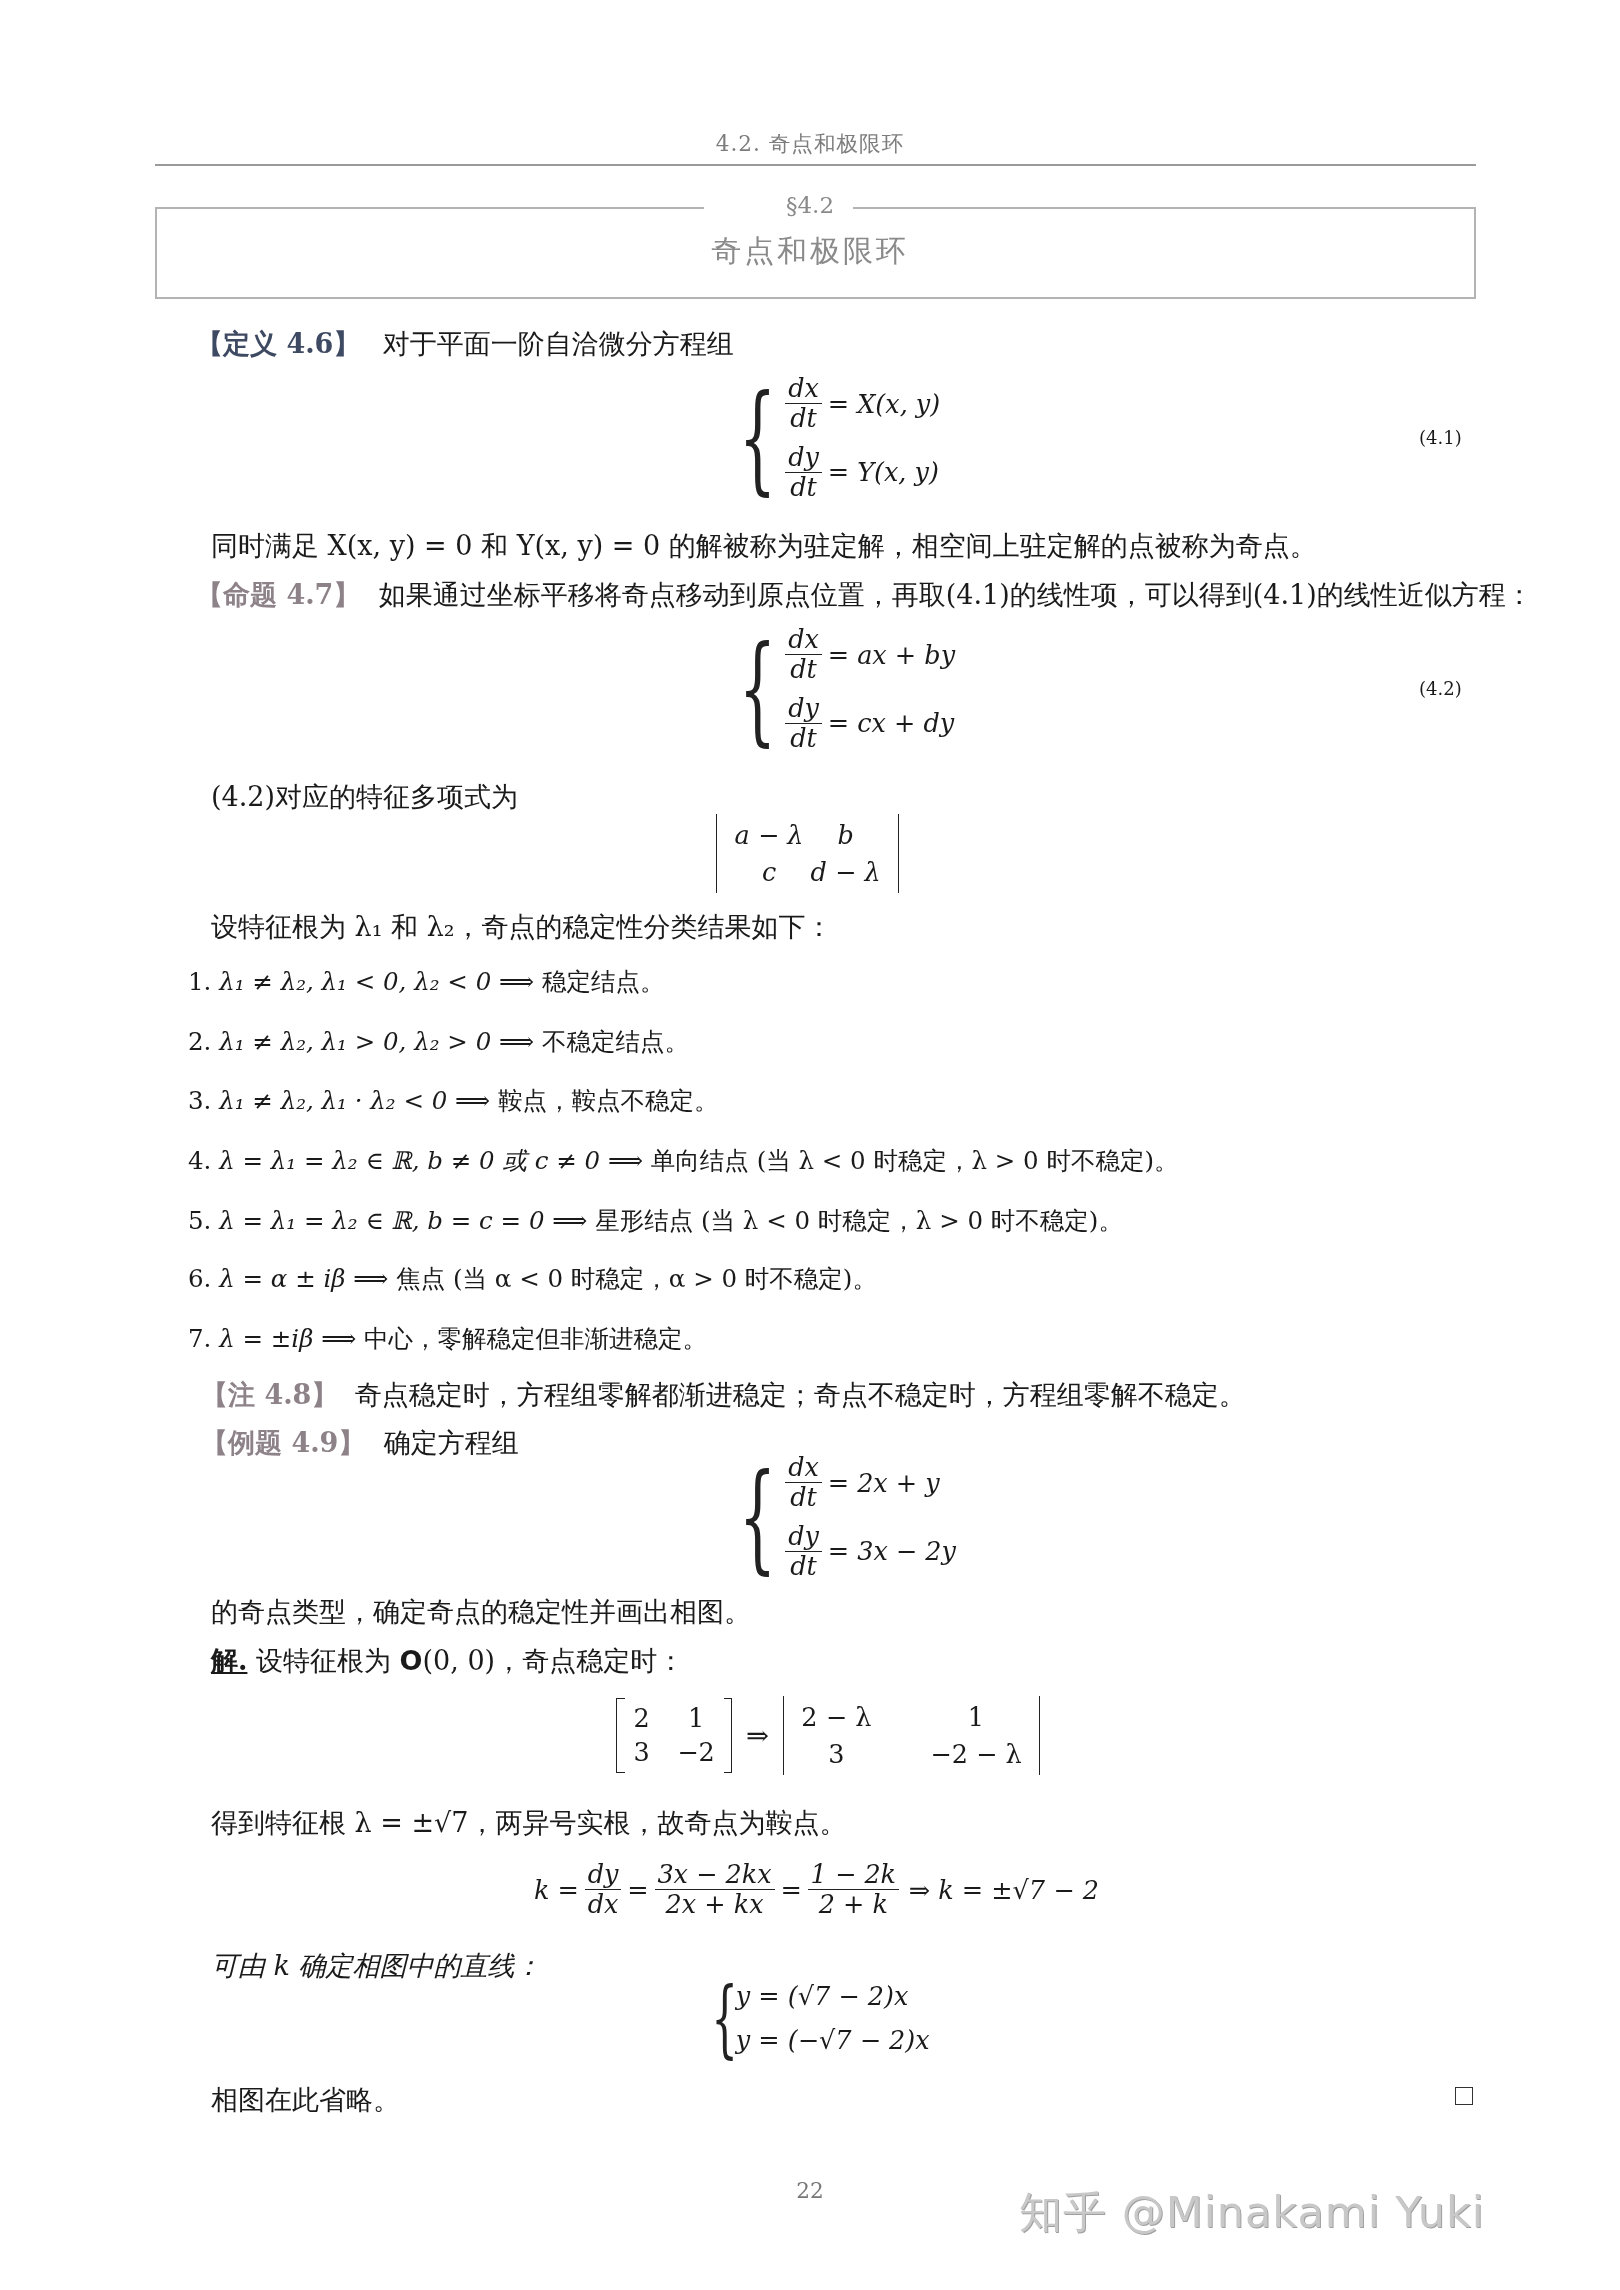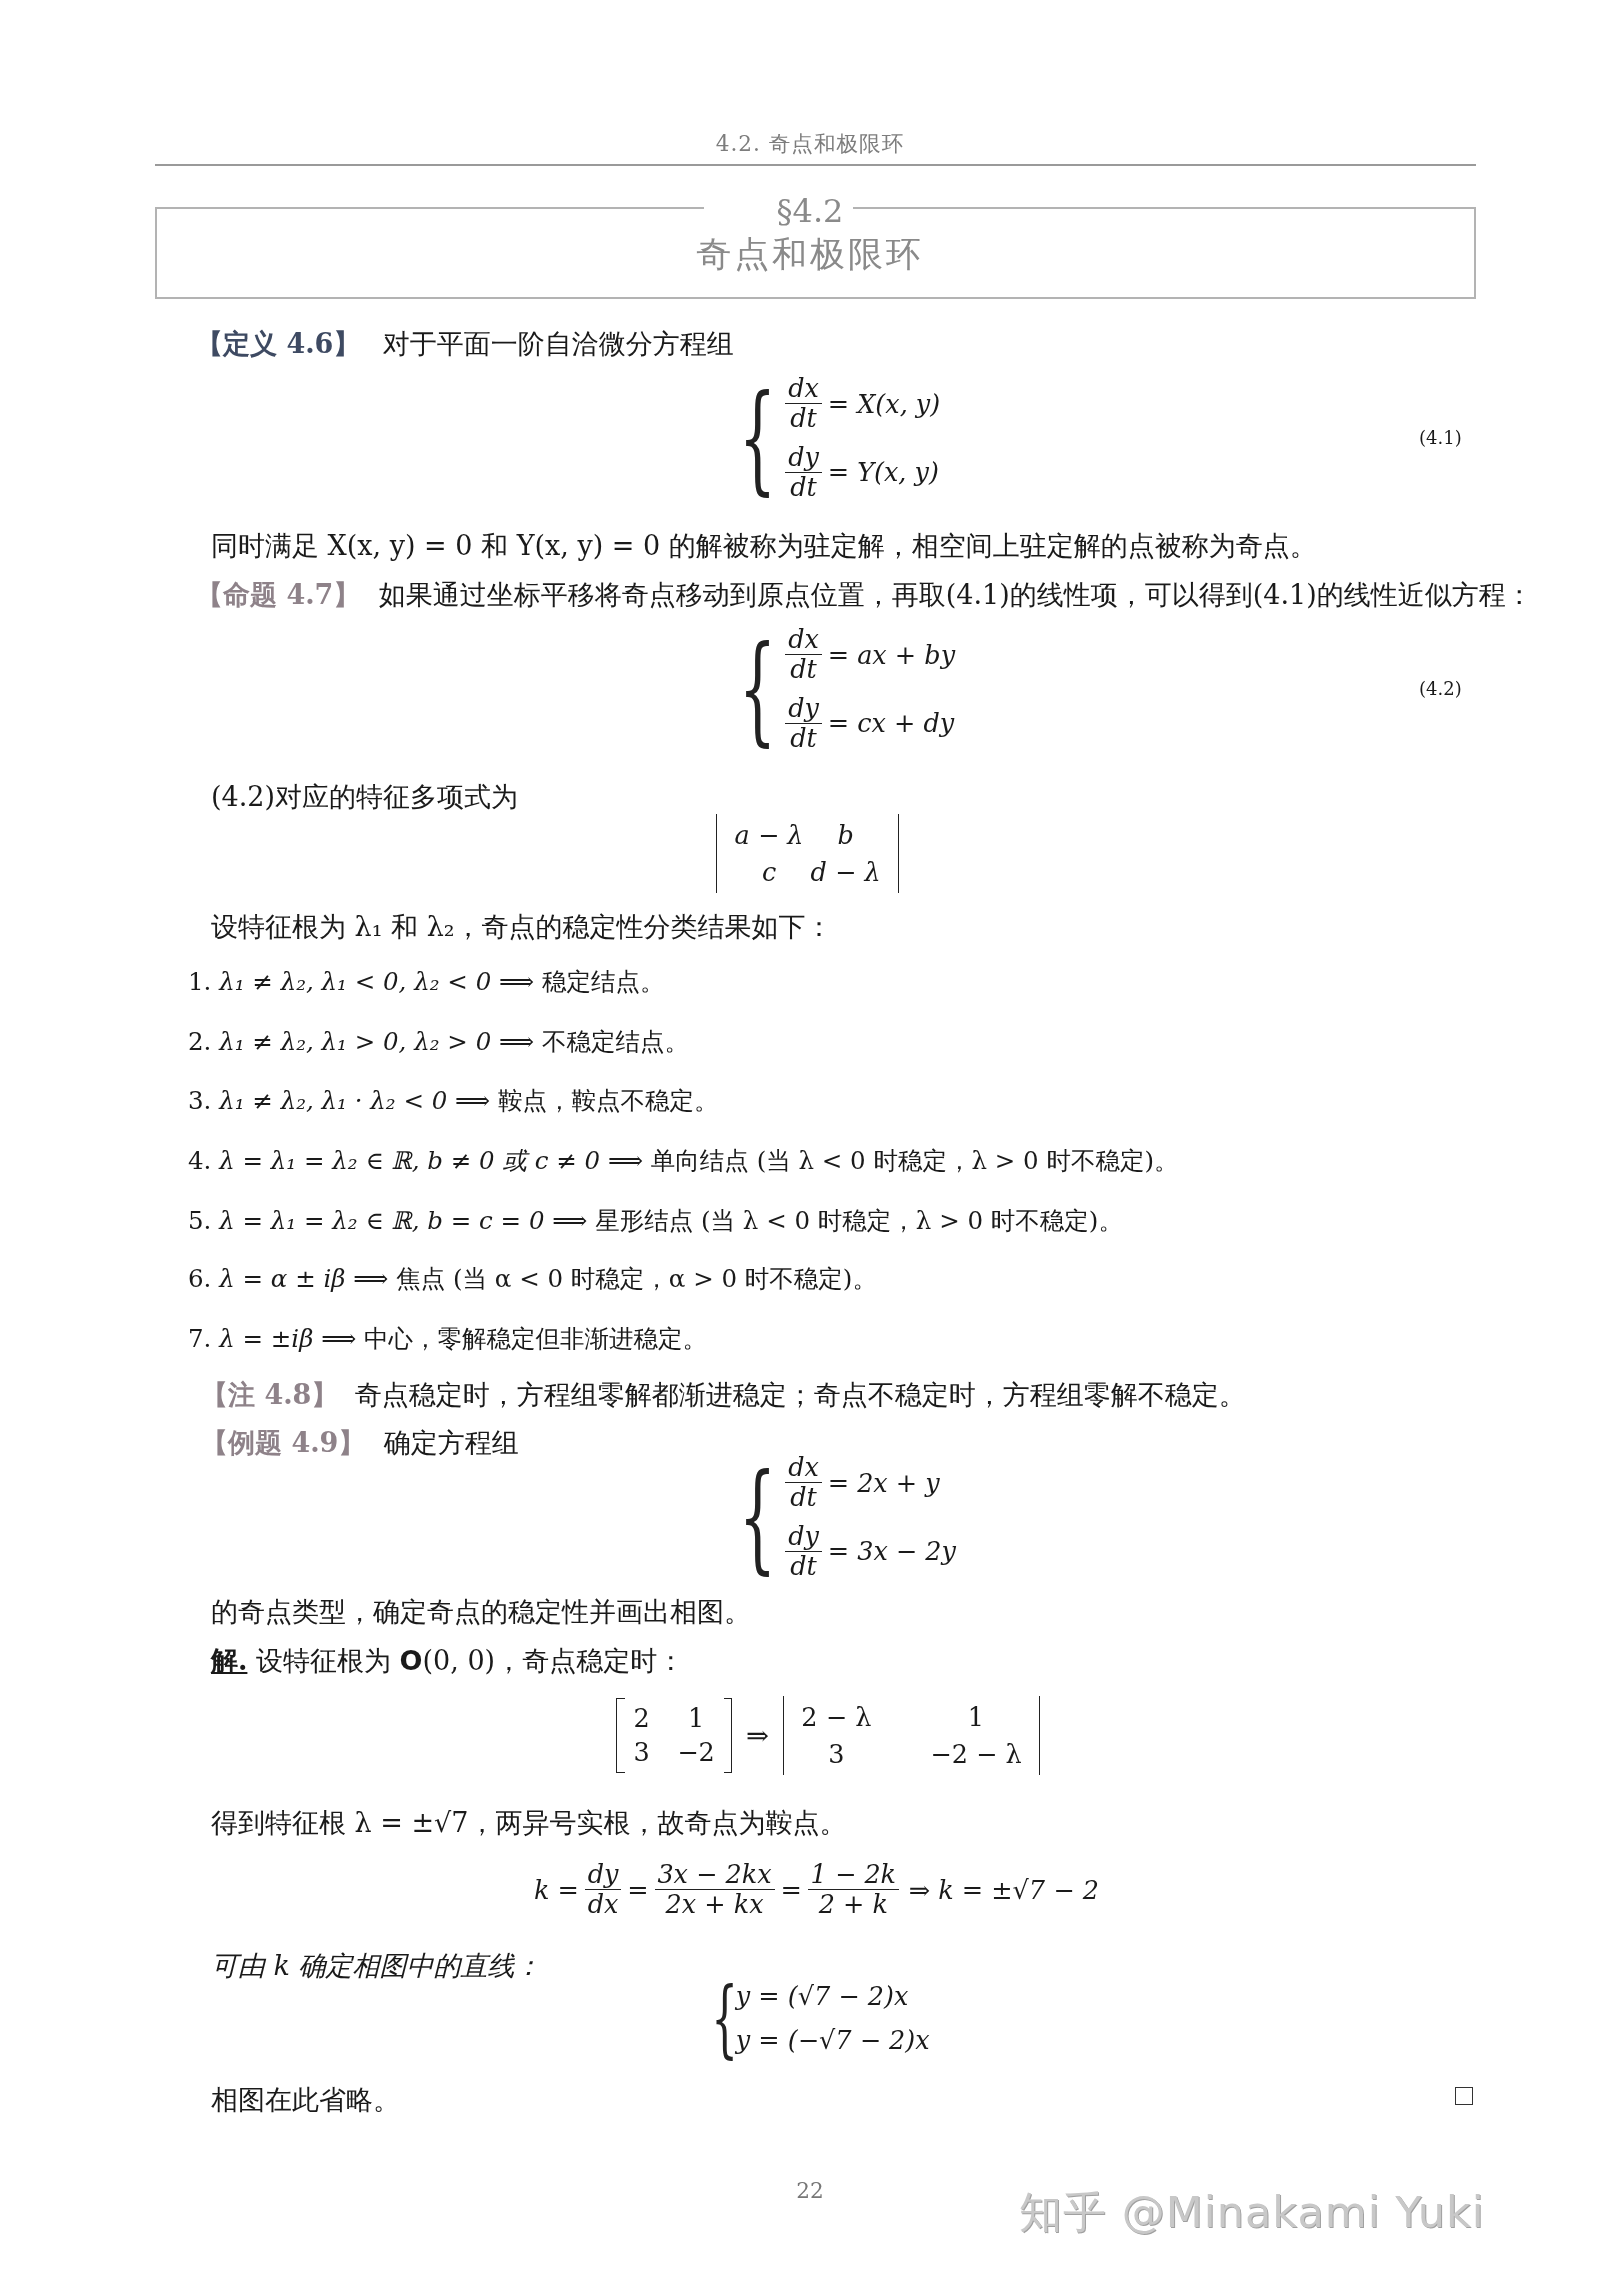--- a/index.html
+++ b/index.html
@@ -5,22 +5,22 @@
   html, body { margin: 0; padding: 0; background: #ffffff; }
   body { width: 1620px; height: 2291px; position: relative; overflow: hidden;
          font-family: "DejaVu Serif", "Liberation Serif", serif; color: #1a1a1a; }
   .abs { position: absolute; }
   .running-head { left: 0; width: 1620px; top: 129px; text-align: center;
                   font-size: 21.6px; color: #7d7d7d; letter-spacing: 1px; }
   .head-rule { left: 155px; width: 1321px; top: 164px; height: 0; border-top: 2px solid #9a9a9a; }
   .sec-box { left: 155px; top: 207px; width: 1317px; height: 90px; border: 2px solid #b3b3b3; border-top: none; }
   .sec-top-l { left: 155px; top: 207px; width: 549px; border-top: 2px solid #b3b3b3; }
   .sec-top-r { left: 853px; top: 207px; width: 621px; border-top: 2px solid #b3b3b3; }
-  .sec-num { left: 0; width: 1620px; top: 192px; text-align: center; font-size: 32px; color: #8a8a8a; }
-  .sec-title { left: 0; width: 1620px; top: 231px; text-align: center; font-size: 35px; color: #8a8a8a; letter-spacing: 2.9px; }
+  .sec-num { left: 0; width: 1620px; top: 192px; text-align: center; font-size: 23px; color: #8a8a8a; }
+  .sec-title { left: 0; width: 1620px; top: 231px; text-align: center; font-size: 30px; color: #8a8a8a; letter-spacing: 2.9px; }
   .para { font-size: 27px; line-height: 33px; white-space: nowrap; }
   .lbl-def { color: #3e4a62; font-weight: bold; }
   .lbl-gray { color: #8e8289; font-weight: bold; }
   .math { font-family: "DejaVu Serif", "Liberation Serif", serif; font-style: italic; }
   .up { font-style: normal; }
   .eqnum { font-size: 18px; }
   .brace-sys { display: flex; align-items: center; }
   .brace { font-size: 118px; line-height: 1; font-weight: 100; transform: scaleX(0.5); margin-right: -15.7px; color: #222; }
   .brace-sm { font-size: 84px; }
   .rows { display: flex; flex-direction: column; gap: 9.8px; }

